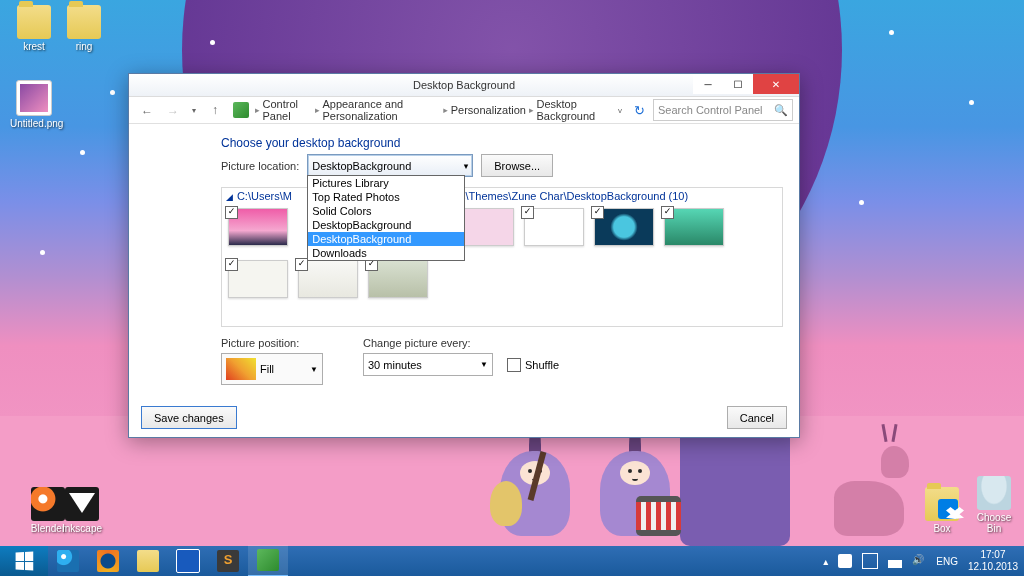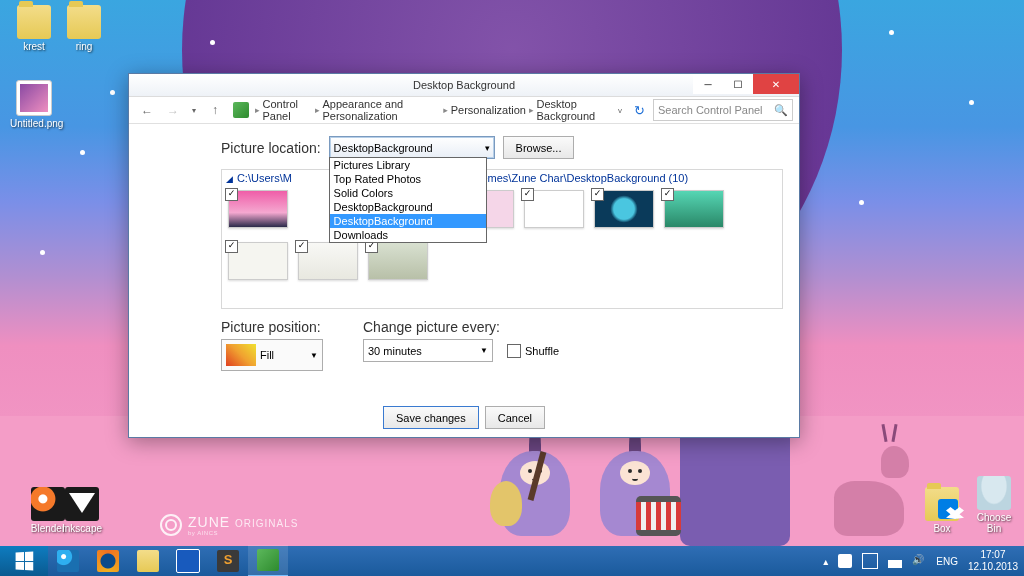--- a/index.html
+++ b/index.html
@@ -63,21 +63,21 @@
   .bc-item{cursor:pointer;}
   .bc-drop{font-size:8px;color:#666;padding:0 4px;}
   .refresh{margin:0 6px;color:#1e6fd6;cursor:pointer;font-size:13px;}
   .searchbox { width:130px; height:20px; border:1px solid #ccc; display:flex; align-items:center; padding:0 4px; color:#888; font-size:11px;}
   .searchbox .mag{margin-left:auto;color:#555;}
 
   .content { padding:12px 16px 8px 92px; flex:1; overflow:hidden; position:relative;}
   .content h2 { color:#003399; font-size:12px; font-weight:normal; margin:0 0 4px 0;}
   .content .sub { font-size:11px; color:#333; margin-bottom:12px;}
   .row { display:flex; align-items:center; gap:8px; margin-bottom:10px;}
-  .label { font-size:14px; color:#333;}
+  .label { font-size:11px; color:#333;}
   .dropdown-wrap { position:relative; }
   .dropdown-btn { width:156px; height:21px; border:1px solid #7a9abf; background:linear-gradient(#fff,#e8eef6); display:flex; align-items:center; padding:0 4px; font-size:11px; cursor:pointer; box-shadow:inset 0 0 0 1px #b6cfe8;}
   .dropdown-btn .arrow{margin-left:auto;font-size:9px;}
   .dropdown-list { position:absolute; top:21px; left:0; width:156px; background:#fff; border:1px solid #666; z-index:100; font-size:11px;}
   .dropdown-list .opt { padding:1px 4px; cursor:pointer;}
   .dropdown-list .opt.sel { background:#3399ff; color:#fff;}
   .btn { height:21px; padding:0 12px; border:1px solid #adadad; background:linear-gradient(#fafafa,#e8e8e8); font-size:11px; cursor:pointer; display:flex; align-items:center;}
   .btngroup { margin-left:auto; display:flex; gap:4px;}
 
   .gallery { border:1px solid #d8d8d8; height:126px; padding:6px 8px; position:relative; overflow:hidden;}
@@ -99,21 +99,21 @@
   .row2 { display:flex; gap:40px; margin-top:10px;}
   .picpos { }
   .posthumb { width:30px; height:22px; background:linear-gradient(45deg,#e04020,#f0a030,#f0e030);}
   .posbtn { display:flex; align-items:center; gap:4px; border:1px solid #adadad; padding:2px 4px; width:92px; height:26px; background:#fafafa; cursor:pointer; font-size:11px;}
   .posbtn .arrow{margin-left:auto;font-size:8px;}
   .selectbox { width:120px; height:21px; border:1px solid #adadad; background:#fff; display:flex; align-items:center; padding:0 4px; font-size:11px; cursor:pointer;}
   .selectbox .arrow{margin-left:auto;font-size:8px;}
   .chkbox { display:flex; align-items:center; gap:4px; font-size:11px;}
   .chkbox .box{width:12px;height:12px;border:1px solid #666;background:#fff;}
 
-  .footer { padding:8px 12px; display:flex; justify-content:center; gap:6px; }
+  .footer { padding:8px 12px; display:flex; justify-content:space-between; gap:6px; }
   .footer .btn.primary{border-color:#3a7ad0;}
 
   
   .taskbar { position:absolute; bottom:0; left:0; width:1024px; height:30px; background:linear-gradient(to bottom, #2f6eb5 0%, #1a5a9c 100%); display:flex; align-items:center; z-index:100;}
   .start { width:48px; height:30px; background:linear-gradient(#0e7cc0,#0a5a90); display:flex; align-items:center; justify-content:center; cursor:pointer;}
   .start-logo{width:18px;height:18px;display:grid;grid-template-columns:1fr 1fr;grid-template-rows:1fr 1fr;gap:1px;transform:perspective(40px) rotateY(-12deg);}
   .start-logo div{background:#fff;}
   .tbicon { width:40px; height:30px; display:flex; align-items:center; justify-content:center; cursor:pointer; border-left:0;}
   .tbicon .i{width:22px;height:22px;border-radius:2px;}
   .ie{background:radial-gradient(circle at 30% 30%,#fff 0 2px,#2eaff0 3px 8px,#1a6fb0 9px);} 
@@ -170,24 +170,20 @@
   </div>
   <div class="drum">
       <div class="shell"></div>
     </div>
   <div class="deer">
       <div class="antler l"></div>
       <div class="antler r"></div>
       <div class="head"></div>
       <div class="body"></div>
     </div>
-  <div class="zune-logo">
-    <div class="zicon"></div>
-    <div><span class="txt"><span>ZUNE</span> <span style="font-size:10px;opacity:.9">ORIGINALS</span></span><span class="sub">by AINCS</span></div>
-  </div>
 
   <div class="dicon" style="top:5px;left:10px"><div class="ico folder-ico"></div><span>krest</span></div>
   <div class="dicon" style="top:5px;left:60px"><div class="ico folder-ico"></div><span>ring</span></div>
   <div class="dicon" style="top:80px;left:10px"><div class="ico png-ico"></div><span>Untitled.png</span></div>
   <div class="dicon" style="bottom:42px;left:24px"><div class="ico blender-ico"></div><span>Blender</span></div>
   <div class="dicon" style="bottom:42px;left:58px"><div class="ico inkscape-ico"></div><span>Inkscape</span></div>
   <div class="dicon" style="bottom:42px;right:58px"><div class="ico folder-ico"></div><div class="ico dropbox-ico" style="position:absolute;top:12px;left:20px;width:20px;height:20px"></div><span>Box</span></div>
   <div class="dicon" style="bottom:42px;right:6px"><div class="ico recycle-ico"></div><span>Choose Bin</span></div>
 
   <div class="window">
@@ -217,20 +213,21 @@
       </div>
       <span class="bc-drop">v</span>
       <span class="refresh">↻</span>
       <div class="searchbox">
           <span>Search Control Panel</span>
           <span class="mag">🔍</span>
         </div>
     </div>
 
     <div class="content">
+      <h2>Choose your desktop background</h2>
 
       <div class="row">
         <span class="label">Picture location:</span>
         <div class="dropdown-wrap">
           <div class="dropdown-btn">
             <span>DesktopBackground</span>
               <span class="arrow">▾</span>
           </div>
           <div class="dropdown-list">
             <div class="opt">Pictures Library</div>

